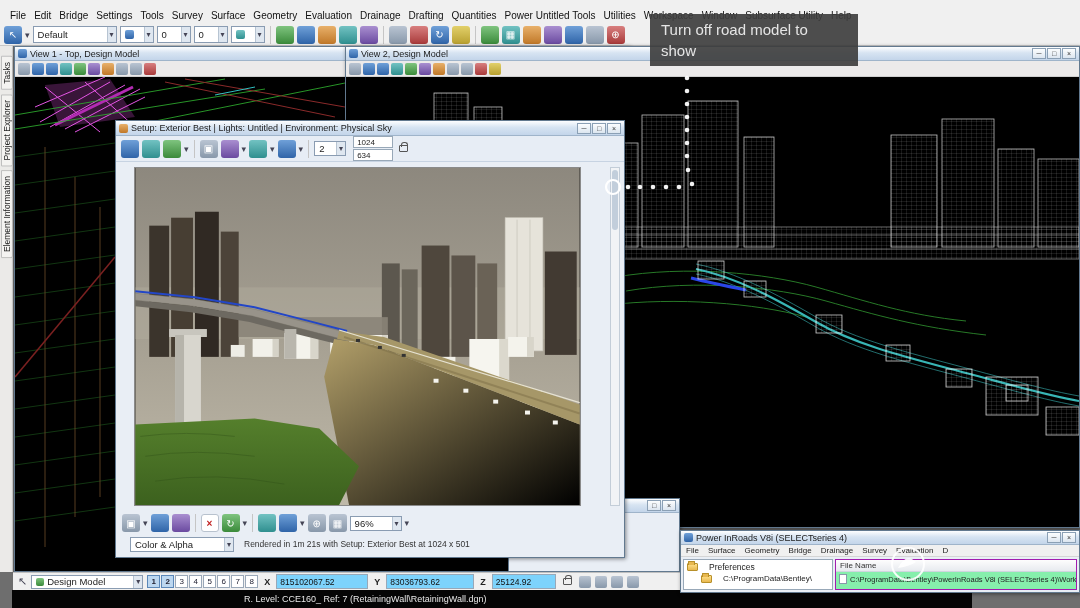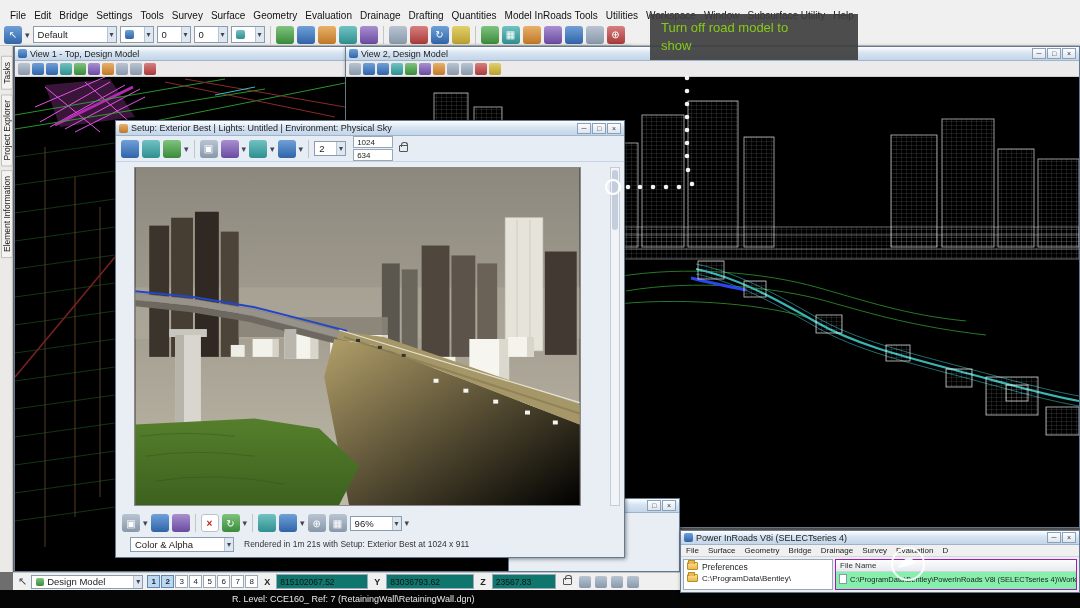--- a/index.html
+++ b/index.html
@@ -38,42 +38,42 @@
 .rbottom{position:absolute;left:6px;top:391px;width:498px;height:22px;display:flex;align-items:center;gap:3px}
 .rrow2{position:absolute;left:14px;top:415px;width:492px;height:16px;display:flex;align-items:center;gap:10px}
 .rstatus{font-size:8.5px;color:#333;white-space:nowrap}
 .vscroll{position:absolute;right:4px;top:46px;width:10px;height:339px;background:#f1f3f6;border:1px solid #c3cdd8}
 .vscroll .thumb{position:absolute;left:1px;top:2px;width:6px;height:60px;background:#c2cedb;border-radius:3px}
 
 .statusbar{left:13px;top:572px;width:1067px;height:18px;background:#f0f0f0;border-top:1px solid #bfbfbf;display:flex;align-items:center;gap:4px;padding:0 5px;z-index:50}
 .vbtn{width:13px;height:13px;border:1px solid #9aa8b8;background:#fff;font-size:8px;display:flex;align-items:center;justify-content:center;color:#223}
 .vbtn.on{background:#bcd7f0;border-color:#5a87b8;font-weight:bold}
 .clabel{font-size:9px;font-weight:bold;color:#222;margin:0 2px}
-.cfield{height:15px;background:#0f766e;border:1px solid #98a8b8;font-size:8.5px;display:flex;align-items:center;padding:0 3px;color:#111}
-.blackbar{left:0;top:590px;width:1080px;height:18px;background:#050505;display:flex;align-items:center;z-index:50}
+.cfield{height:15px;background:#7dd3fc;border:1px solid #98a8b8;font-size:8.5px;display:flex;align-items:center;padding:0 3px;color:#111}
+.blackbar{left:12px;top:590px;width:960px;height:18px;background:#050505;display:flex;align-items:center;z-index:50}
 .blackbar span{font-size:9px;color:#e8e8e8;padding-left:232px;white-space:nowrap}
 
 .lockicon{width:9px;height:7px;border:1px solid #555;border-radius:1px;position:relative;margin:0 3px;flex:none}
 .lockicon::before{content:"";position:absolute;left:1px;top:-4px;width:5px;height:4px;border:1px solid #555;border-bottom:none;border-radius:3px 3px 0 0}
 
 .folder{width:11px;height:8px;background:linear-gradient(#ffe08a,#e8b850);border:1px solid #b8902a;border-radius:1px;position:relative;flex:none}
 .folder::before{content:"";position:absolute;left:0;top:-3px;width:5px;height:3px;background:#e8b850;border:1px solid #b8902a;border-bottom:none;border-radius:1px 1px 0 0}
 .fileicon{width:8px;height:10px;background:#fff;border:1px solid #8898aa;flex:none}
 
 .pimenu{height:12px;display:flex;align-items:center;gap:9px;padding:0 5px;background:#f0f0f0;border-bottom:1px solid #d5d5d5}
 .pimenu span{font-size:8px;color:#222}
 .pipanes{position:absolute;left:2px;top:28px;right:2px;bottom:2px;display:flex;gap:2px}
 .pitree{width:150px;background:#fff;border:1px solid #98a8b8;padding:2px 3px;overflow:hidden}
 .pilist{flex:1;background:#86efac;border:1px solid #a21caf;overflow:hidden}
 .pilist .hdr{height:12px;background:linear-gradient(#fdfdfd,#e7eaef);border-bottom:1px solid #cfd6de;font-size:8px;color:#333;display:flex;align-items:center;padding:0 4px}
 .pirow{display:flex;align-items:center;gap:3px;font-size:7.5px;color:#222;white-space:nowrap;padding:2px 3px}
-.treerow{display:flex;gap:4px;font-size:8.5px;color:#222;white-space:nowrap}
-.treerow.child{font-size:8px;margin-top:2px}
-
-.callout{position:absolute;left:650px;top:14px;width:208px;background:#3c3c3ce8;color:#84cc16;font-size:13px;line-height:1.4;padding:5px 11px;z-index:85}
+.treerow{display:flex;align-items:center;gap:11px;font-size:8.5px;color:#222;white-space:nowrap}
+.treerow.child{margin-left:14px;font-size:8px;margin-top:2px}
+
+.callout{position:absolute;left:650px;top:14px;width:208px;background:#3c3c3ce8;color:#e5e5e5;font-size:15px;line-height:1.4;padding:5px 11px;z-index:85}
 
 .watermark{position:absolute;left:888px;top:538px;width:192px;height:52px;display:flex;align-items:center;gap:8px;color:rgba(255,255,255,.93);z-index:70}
 .watermark .wmtext{font-family:"DejaVu Serif",serif;font-size:27px;font-weight:bold;letter-spacing:2px;white-space:nowrap}
 .connector{position:absolute;left:0;top:0;width:1080px;height:608px;z-index:80;pointer-events:none}
 .fragment{left:508px;top:498px;width:172px;height:74px;z-index:30}
 .glyph{color:#445;font-size:9px}
 </style>
 </head>
 <body>
 
@@ -85,21 +85,21 @@
     <span>Bridge</span>
     <span>Settings</span>
     <span>Tools</span>
     <span>Survey</span>
     <span>Surface</span>
     <span>Geometry</span>
     <span>Evaluation</span>
     <span>Drainage</span>
     <span>Drafting</span>
     <span>Quantities</span>
-    <span>Model InRoads Tools</span>
+    <span>Power Untitled Tools</span>
     <span>Utilities</span>
     <span>Workspace</span>
     <span>Window</span>
     <span>Subsurface Utility</span>
     <span>Help</span>
   </div>
 
   <div class="abs toolbar">
     <span class="ticon c1">↖</span>
     <span class="glyph">▾</span>
@@ -444,21 +444,21 @@
         <span>96%</span>
           <span class="arrow">▾</span>
       </div>
       <span class="glyph">▾</span>
     </div>
     <div class="rrow2">
       <div class="combo" style="width:104px;height:15px">
         <span>Color &amp; Alpha</span>
           <span class="arrow">▾</span>
       </div>
-      <span class="rstatus">Rendered in 1m 21s with Setup: Exterior Best at 1024 x 911</span>
+      <span class="rstatus">Rendered in 1m 21s with Setup: Exterior Best at 1024 x 501</span>
     </div>
   </div>
 
   <div class="abs statusbar">
     <span class="glyph" style="font-size:11px">↖</span>
     <div class="combo" style="width:112px;height:14px">
       <span class="mini c2" style="width:8px;height:8px;margin-right:3px"></span>
       <span>Design Model</span>
         <span class="arrow">▾</span>
     </div>
@@ -475,21 +475,21 @@
     <span class="clabel">X</span>
     <div class="cfield" style="width:92px">
         <span>815102067.52</span>
       </div>
     <span class="clabel">Y</span>
     <div class="cfield" style="width:88px">
         <span>83036793.62</span>
       </div>
     <span class="clabel">Z</span>
     <div class="cfield" style="width:64px">
-        <span>23567.83</span>
+        <span>25124.92</span>
       </div>
     <span class="lockicon"></span>
     <span class="mini c7"></span>
     <span class="mini c7"></span>
     <span class="mini c7"></span>
     <span class="mini c7"></span>
   </div>
 
   <div class="abs blackbar">
     <span>R. Level: CCE160_    Ref: 7 (RetainingWall\RetainingWall.dgn)</span>

